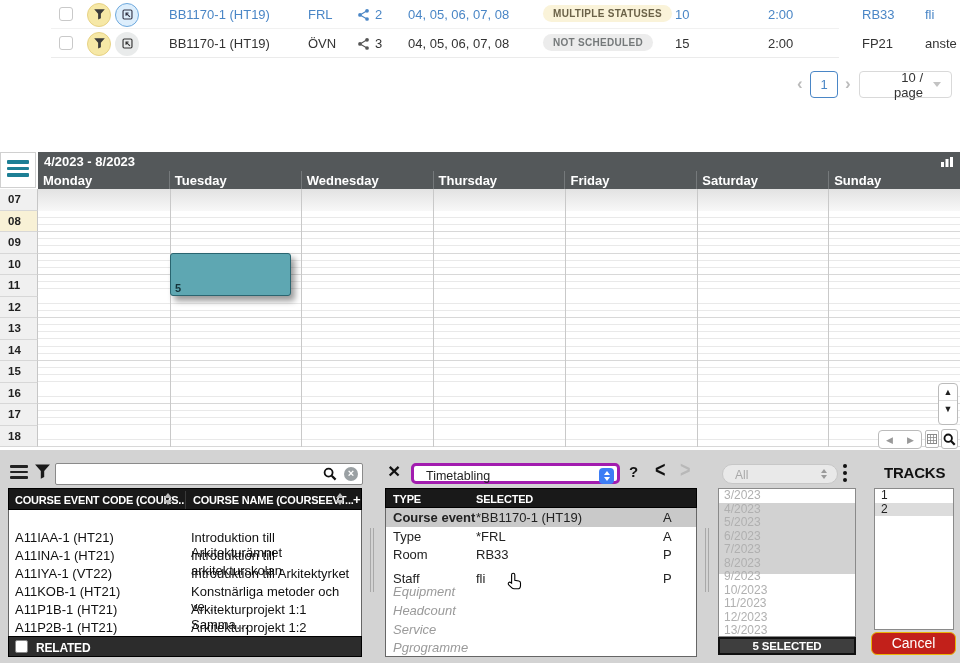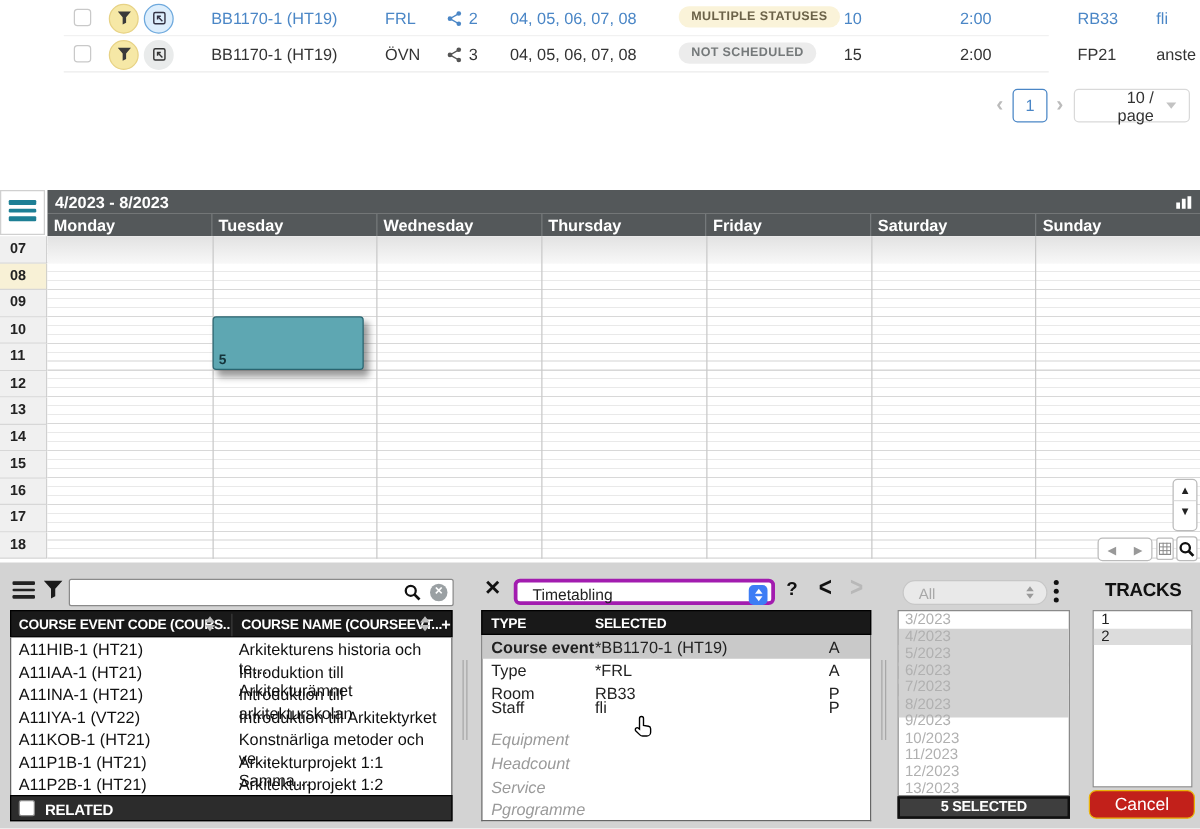--- a/index.html
+++ b/index.html
@@ -231,24 +231,20 @@
       </span>
     <span class="abs" style="left:176px;top:2px;width:1px;height:18px;background:#3a3a3a;"></span>
     <span class="abs" style="left:184px;top:5px;">COURSE NAME (COURSEEVT...</span>
     <span class="sorticon" style="left:327px;top:4px;">
         <i class="u"></i>
         <i class="d"></i>
       </span>
     <span class="abs" style="left:344px;top:3px;font-size:13px;">+</span>
   </div>
   <div class="abs" style="left:8px;top:510px;width:354px;height:126px;background:#fff;border-left:1px solid #666;border-right:1px solid #666;">
-    <div class="abs listrow" style="top:0;">
-        <span class="abs" style="left:6px;">A11HIB-1 (HT21)</span>
-        <span class="abs" style="left:182px;">Arkitekturens historia och te…</span>
-      </div>
     <div class="abs listrow" style="top:18px;">
         <span class="abs" style="left:6px;">A11IAA-1 (HT21)</span>
         <span class="abs" style="left:182px;">Introduktion till Arkitekturämnet</span>
       </div>
     <div class="abs listrow" style="top:36px;">
         <span class="abs" style="left:6px;">A11INA-1 (HT21)</span>
         <span class="abs" style="left:182px;">Introduktion till arkitekturskolan</span>
       </div>
     <div class="abs listrow" style="top:54px;">
         <span class="abs" style="left:6px;">A11IYA-1 (VT22)</span>
@@ -300,21 +296,21 @@
     <div class="abs mrow" style="top:18.6px;">
         <span class="lbl">Type</span>
         <span class="val">*FRL</span>
         <span class="flag">A</span>
       </div>
     <div class="abs mrow" style="top:37.2px;">
         <span class="lbl">Room</span>
         <span class="val">RB33</span>
         <span class="flag">P</span>
       </div>
-    <div class="abs mrow" style="top:48px;">
+    <div class="abs mrow" style="top:61px;">
         <span class="lbl">Staff</span>
         <span class="val">fli</span>
         <span class="flag">P</span>
       </div>
     <div class="abs mrow empty" style="top:74.4px;">
         <span class="lbl">Equipment</span>
       </div>
     <div class="abs mrow empty" style="top:93px;">
         <span class="lbl">Headcount</span>
       </div>

